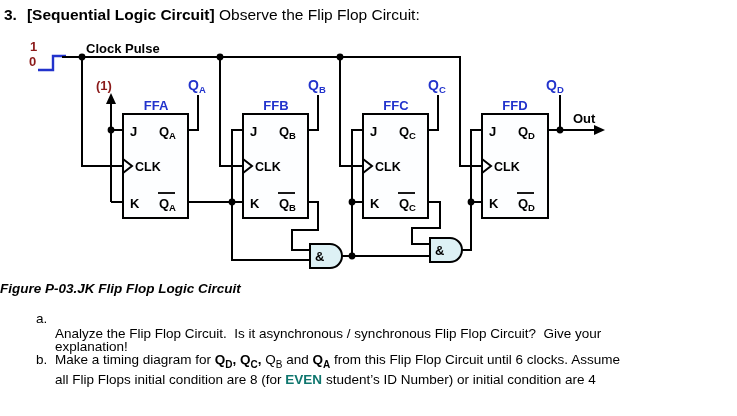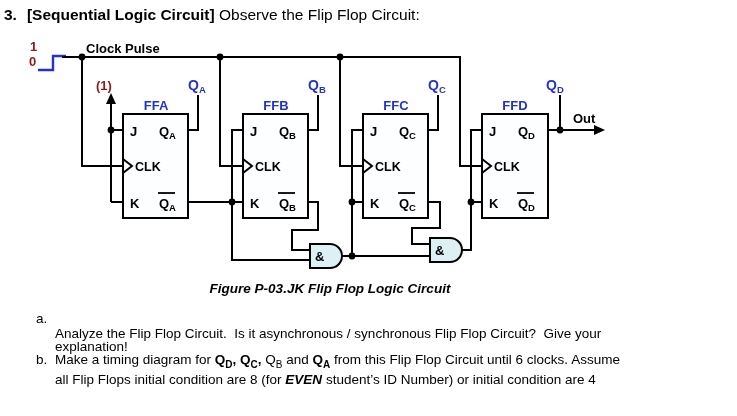--- a/index.html
+++ b/index.html
@@ -14,27 +14,27 @@
   svg text.clk{font-size:12.5px;}
   .wire{stroke:#000;stroke-width:2;fill:none;}
   .thin{stroke:#000;stroke-width:1.8;fill:none;}
   .bluewire{stroke:#2233cc;stroke-width:2.4;fill:none;}
   .gate{fill:#ddf1f5;stroke:#000;stroke-width:2;}
   .ffbox{fill:#fdfeff;stroke:#000;stroke-width:2;}
   .dot{fill:#000;stroke:none;}
   #heading{position:absolute;left:4px;top:6px;font-size:15.5px;white-space:pre;}
   #heading .b{font-weight:bold;}
   #heading .num{font-weight:bold;margin-right:10px;}
-  #caption{position:absolute;left:0;top:281px;width:660px;text-align:center;
+  #caption{position:absolute;left:0;top:281px;width:660px;
            font-weight:bold;font-style:italic;font-size:13.5px;}
   .task-label{position:absolute;left:36px;font-size:13.5px;}
   .task-line{position:absolute;left:55px;font-size:13.5px;white-space:pre-wrap;width:680px;}
   .bq{font-weight:bold;}
   sub{font-size:10px;line-height:0;}
-  .red{color:#000000;font-weight:bold;font-style:italic;}
+  .red{color:#0f766e;font-weight:bold;}
 </style>
 </head>
 <body>
 
 <div id="page">
 
   <div id="heading"><span class="num">3.</span><span class="b">[Sequential Logic Circuit]</span><span> Observe the Flip Flop Circuit:</span></div>
 
   <svg id="circuit-svg" width="737" height="416" viewBox="0 0 737 416">
 

